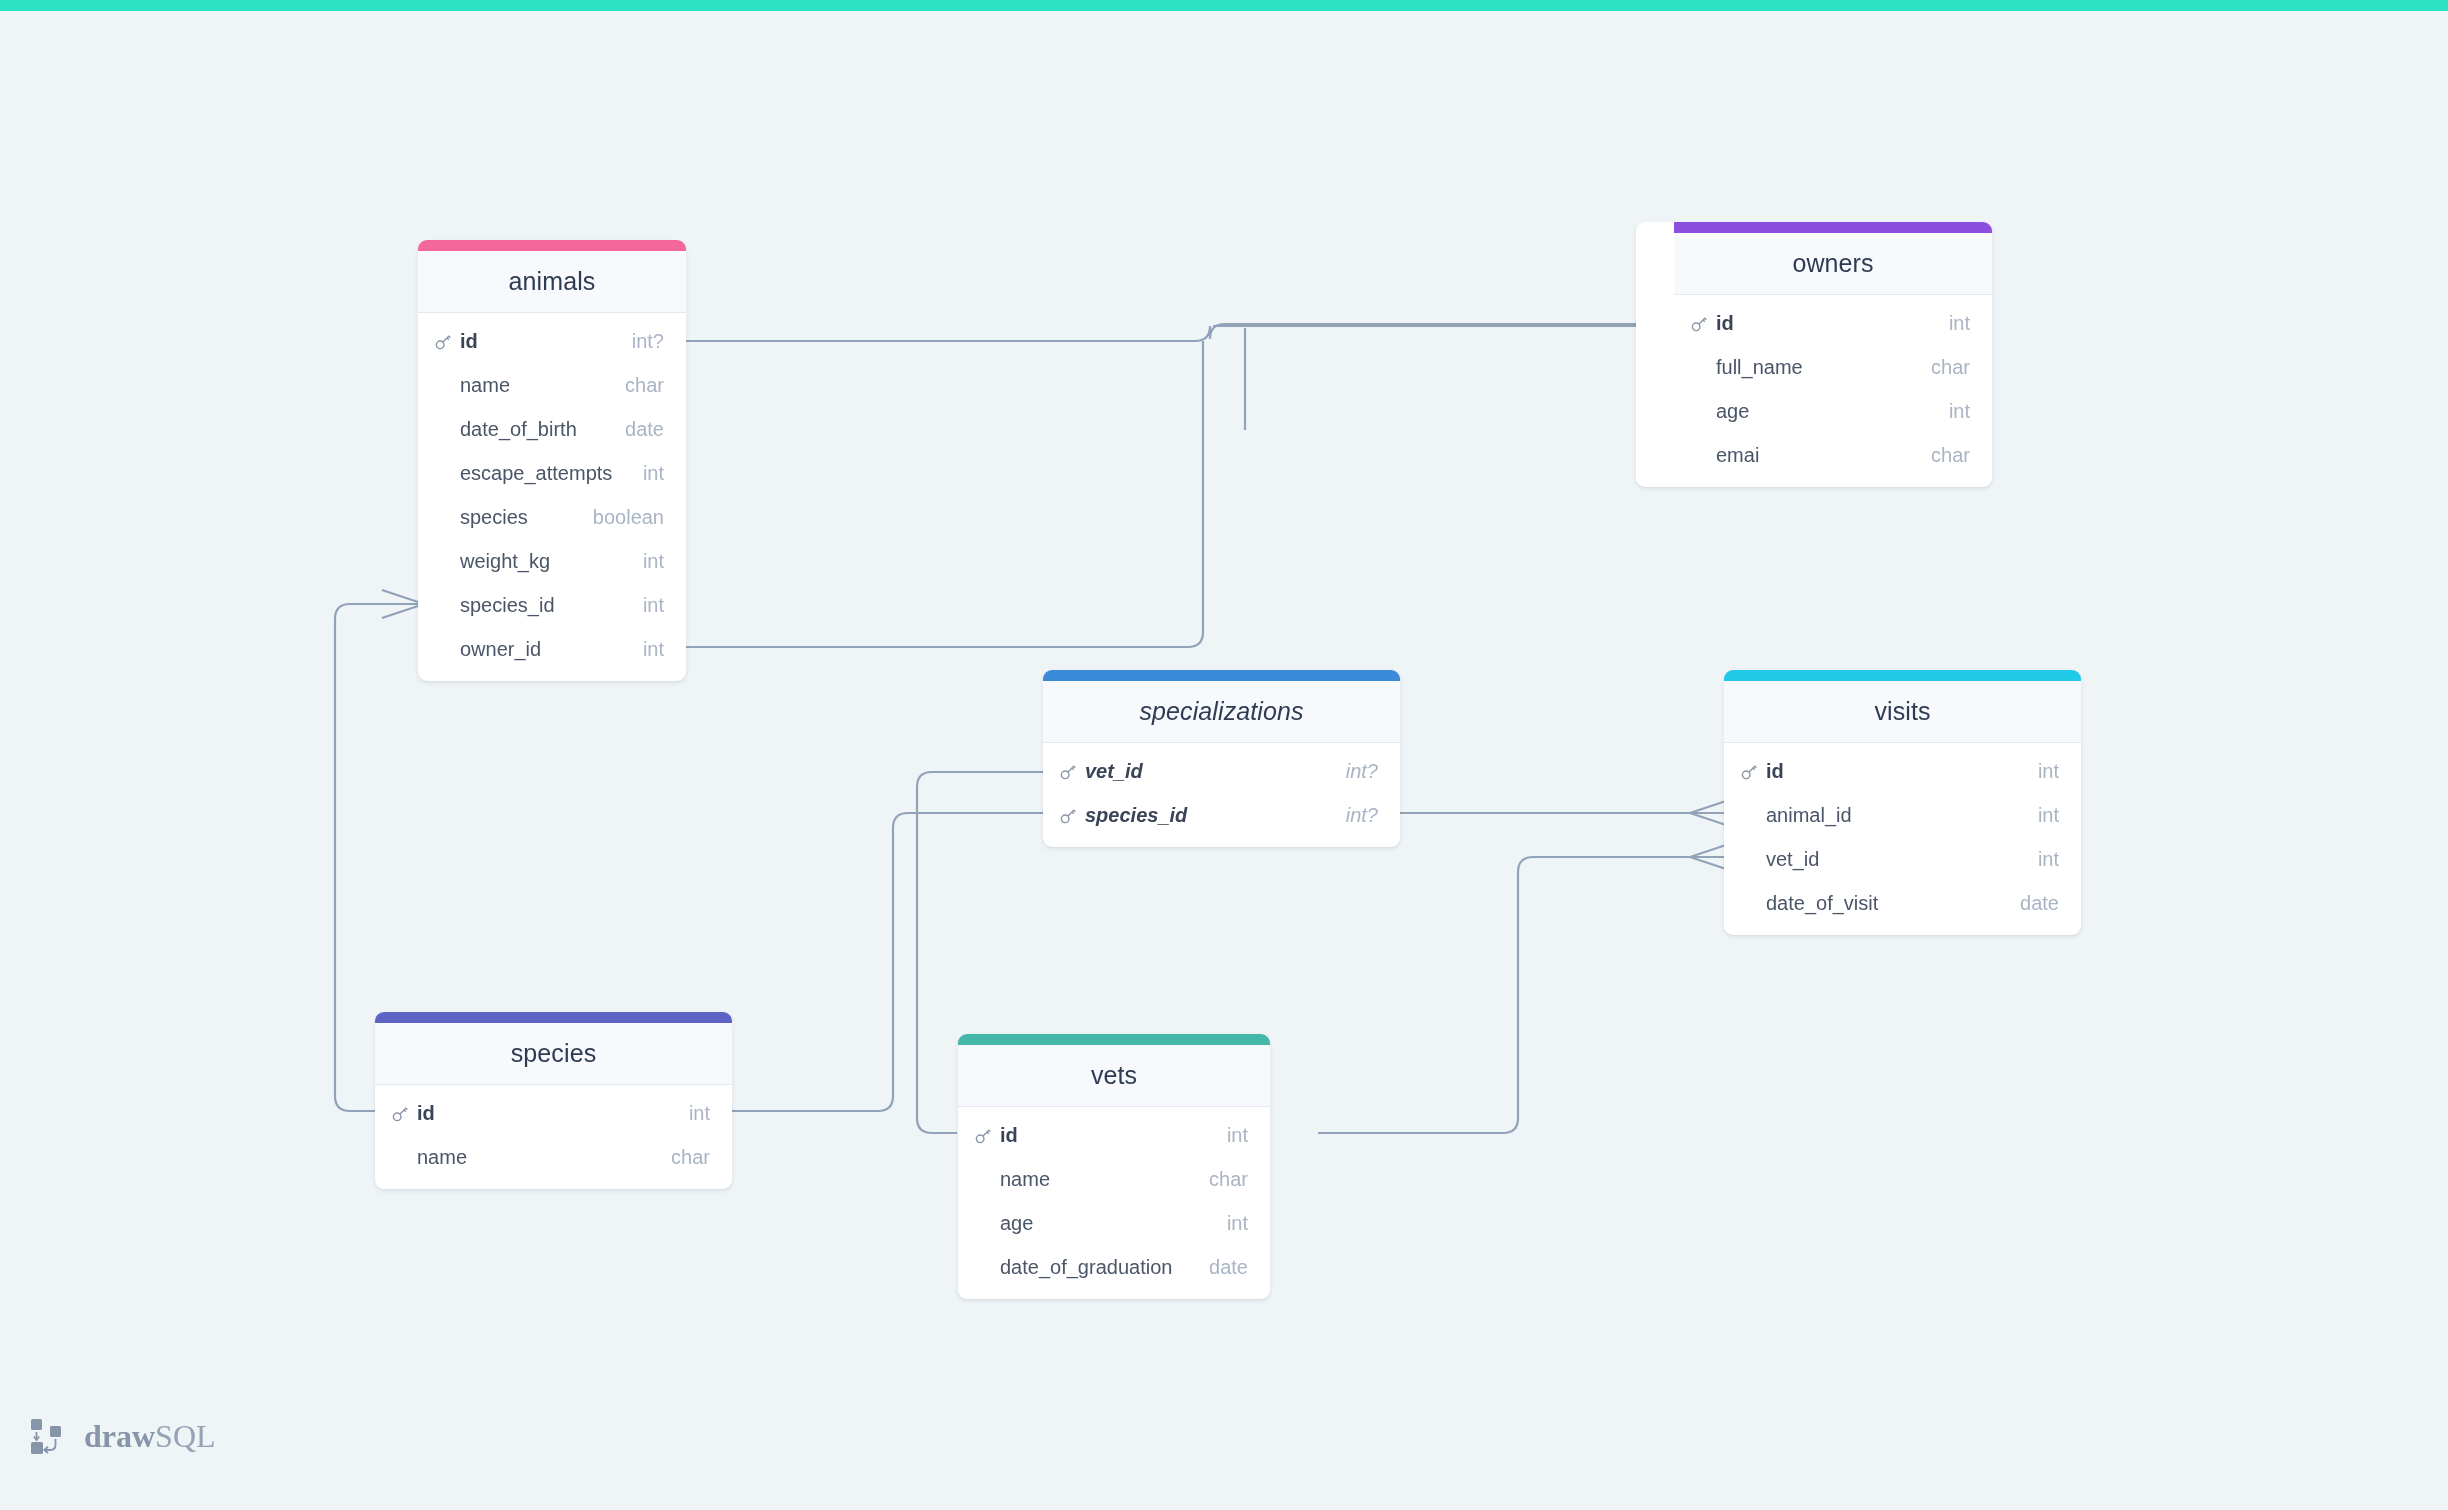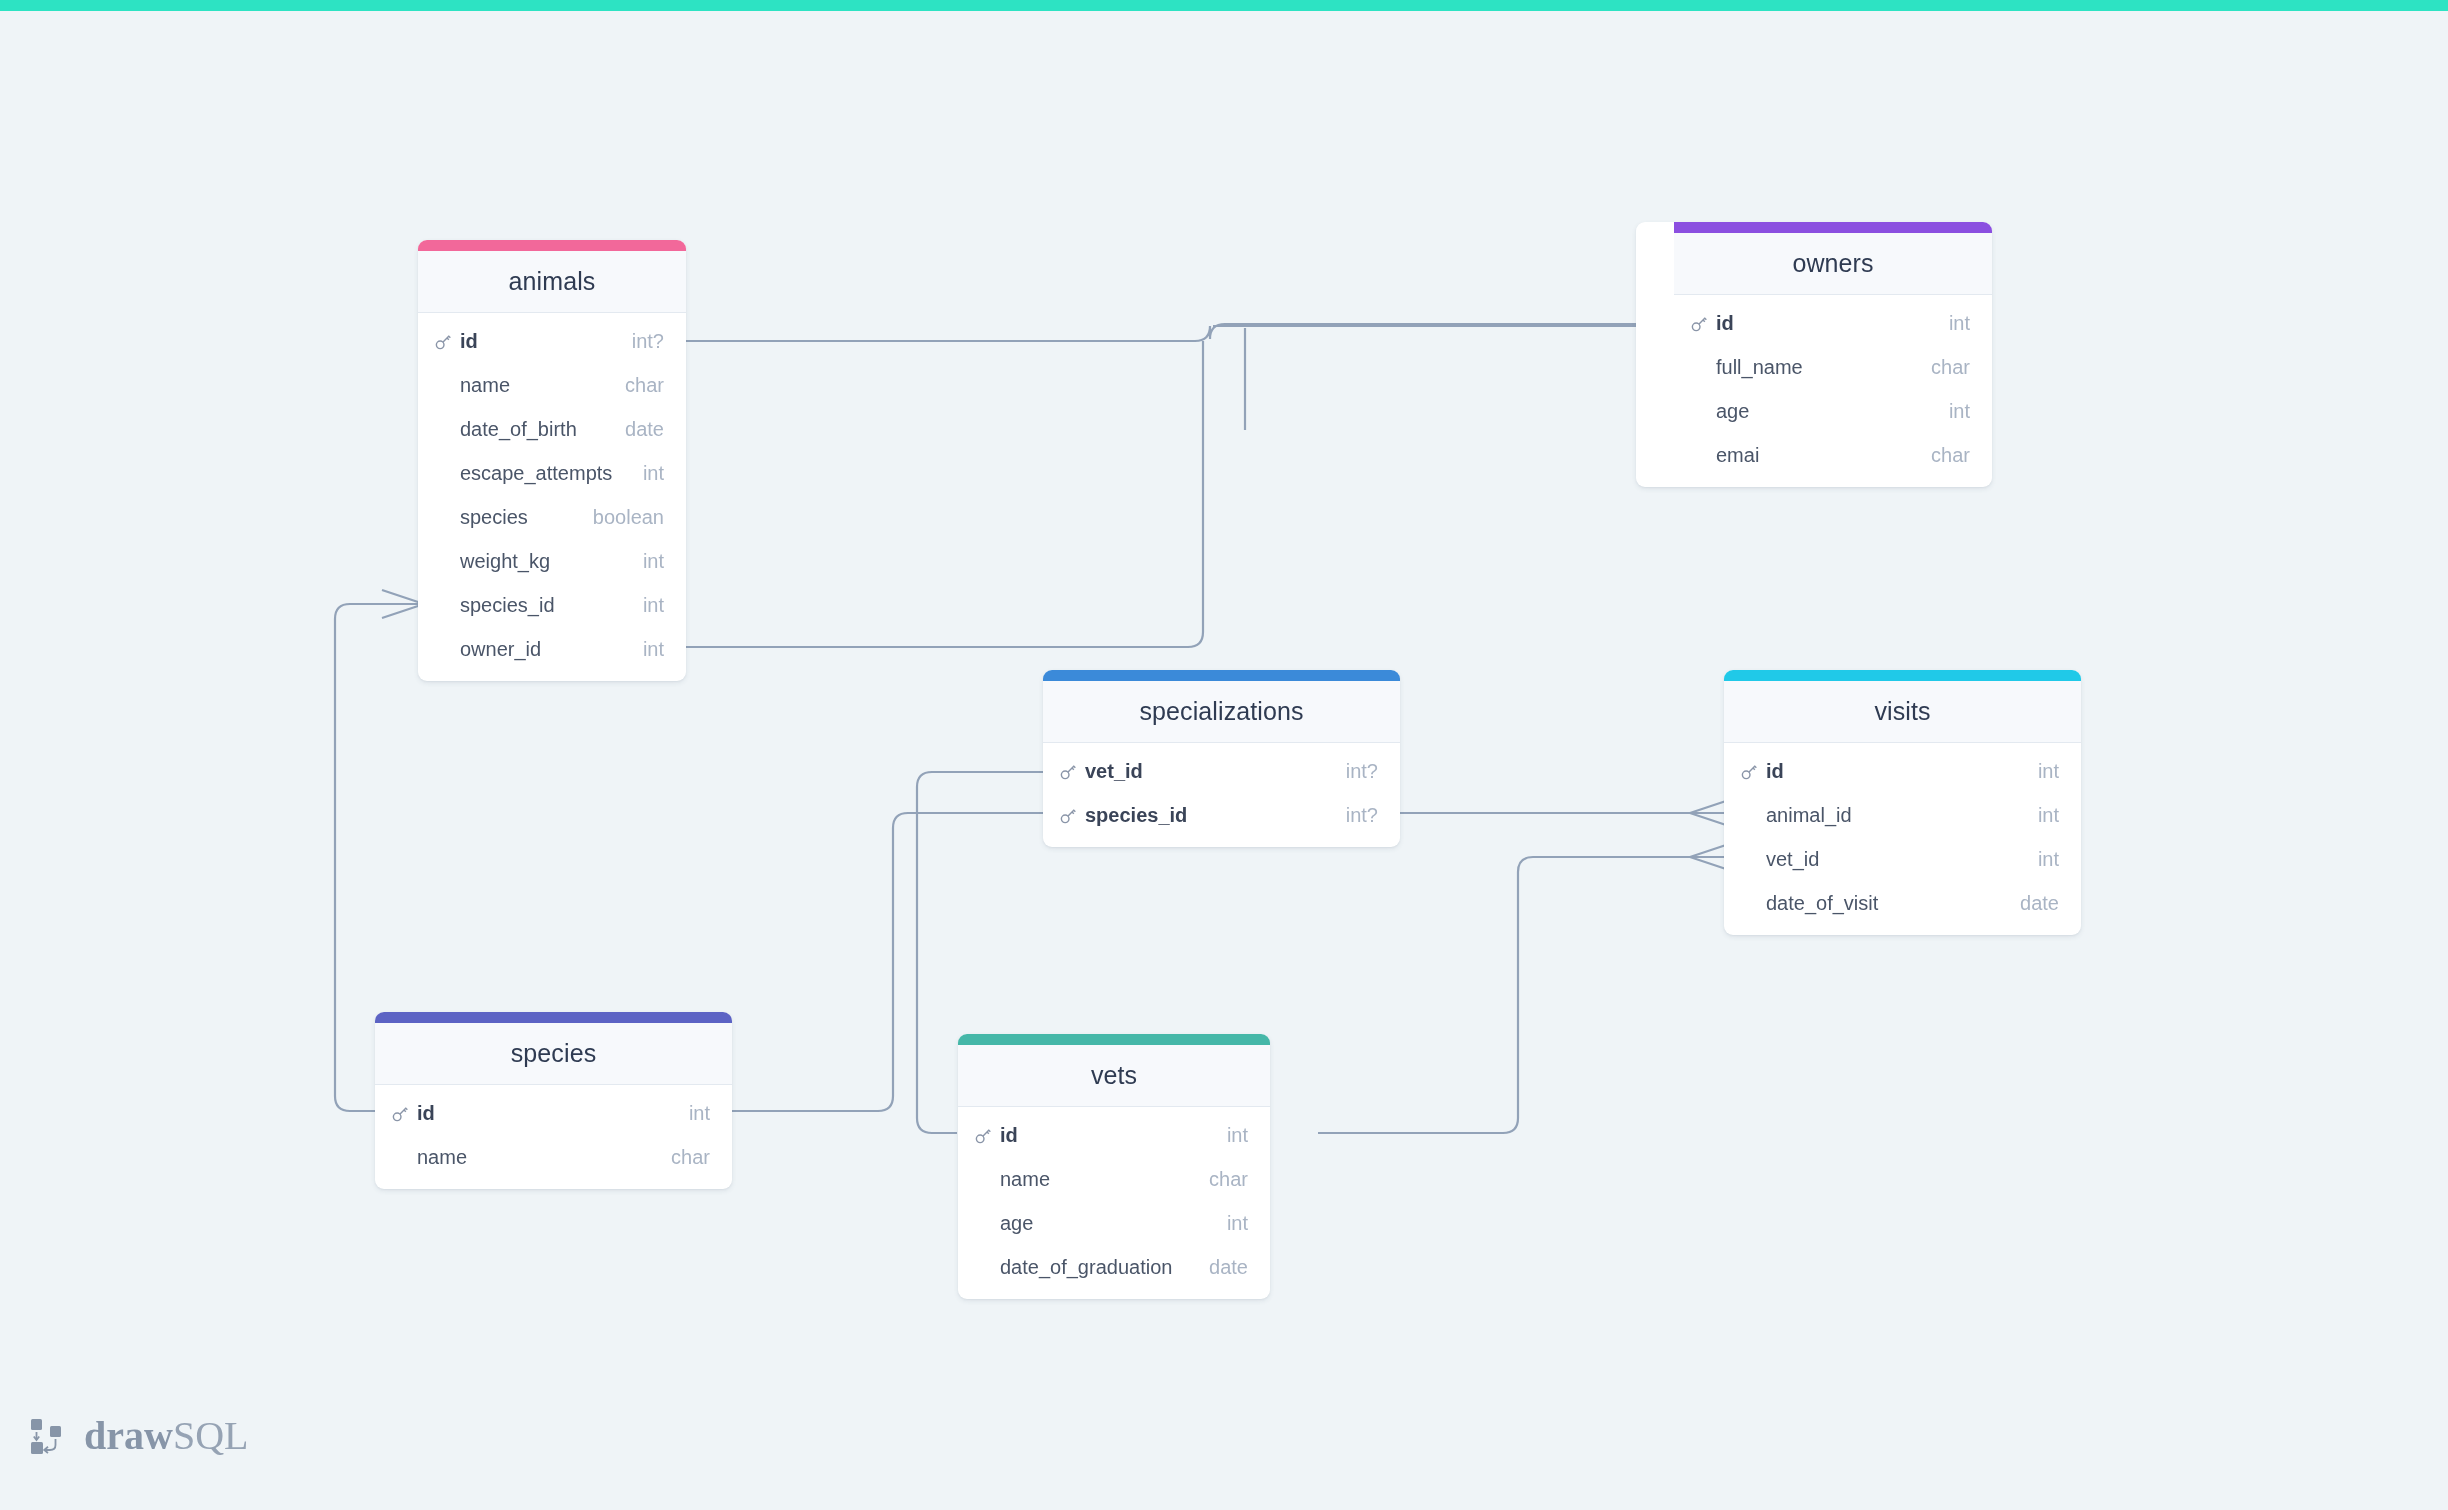--- a/index.html
+++ b/index.html
@@ -52,21 +52,21 @@
   .row.pk .rname { font-weight: bold; color: #3A4458; }
   .rtype { font-size: 20px; color: #A9B4C4; white-space: nowrap; }
   .keyicon { width: 19px; height: 19px; display: inline-block; flex: none; }
   .keyslot { width: 19px; height: 19px; flex: none; }
 
   .logo {
     position: absolute; left: 28px; top: 1415px;
     display: flex; align-items: center; gap: 14px; z-index: 20;
   }
   .logo-mark { width: 42px; height: 42px; }
-  .logo-text { font-family: "Liberation Serif", serif; font-size: 40px; line-height: 1; }
+  .logo-text { font-family: "Liberation Serif", serif; font-size: 32px; line-height: 1; }
   .logo-draw { font-weight: bold; color: #8795A8; }
   .logo-sql { color: #96A3B4; -webkit-text-stroke: 0px; font-weight: normal; }
 </style>
 </head>
 <body>
 
 <div id="canvas">
 
   <div class="top-bar"></div>
 
@@ -211,21 +211,21 @@
       <div class="row">
         <span class="rname">
             <span class="keyslot"></span>
             <span>emai</span>
           </span>
         <span class="rtype">char</span>
       </div>
     </div>
   </div>
 
-  <div class="table" style="left:1043px; top:670px; width:357px;">
+  <div class="table" style="left:1043px; top:670px; width:357px;font-style:italic;">
     <div class="accent" style="background:#3B8AD9"></div>
     <div class="thead">
       <span class="tname">specializations</span>
     </div>
     <div class="tbody">
       <div class="row pk">
         <span class="rname">
             <span class="keyicon"><svg viewBox="0 0 20 20">
                 <g fill="none" stroke="#8A95A8" stroke-width="1.5">
                   <circle cx="6.5" cy="13.5" r="4"></circle>

